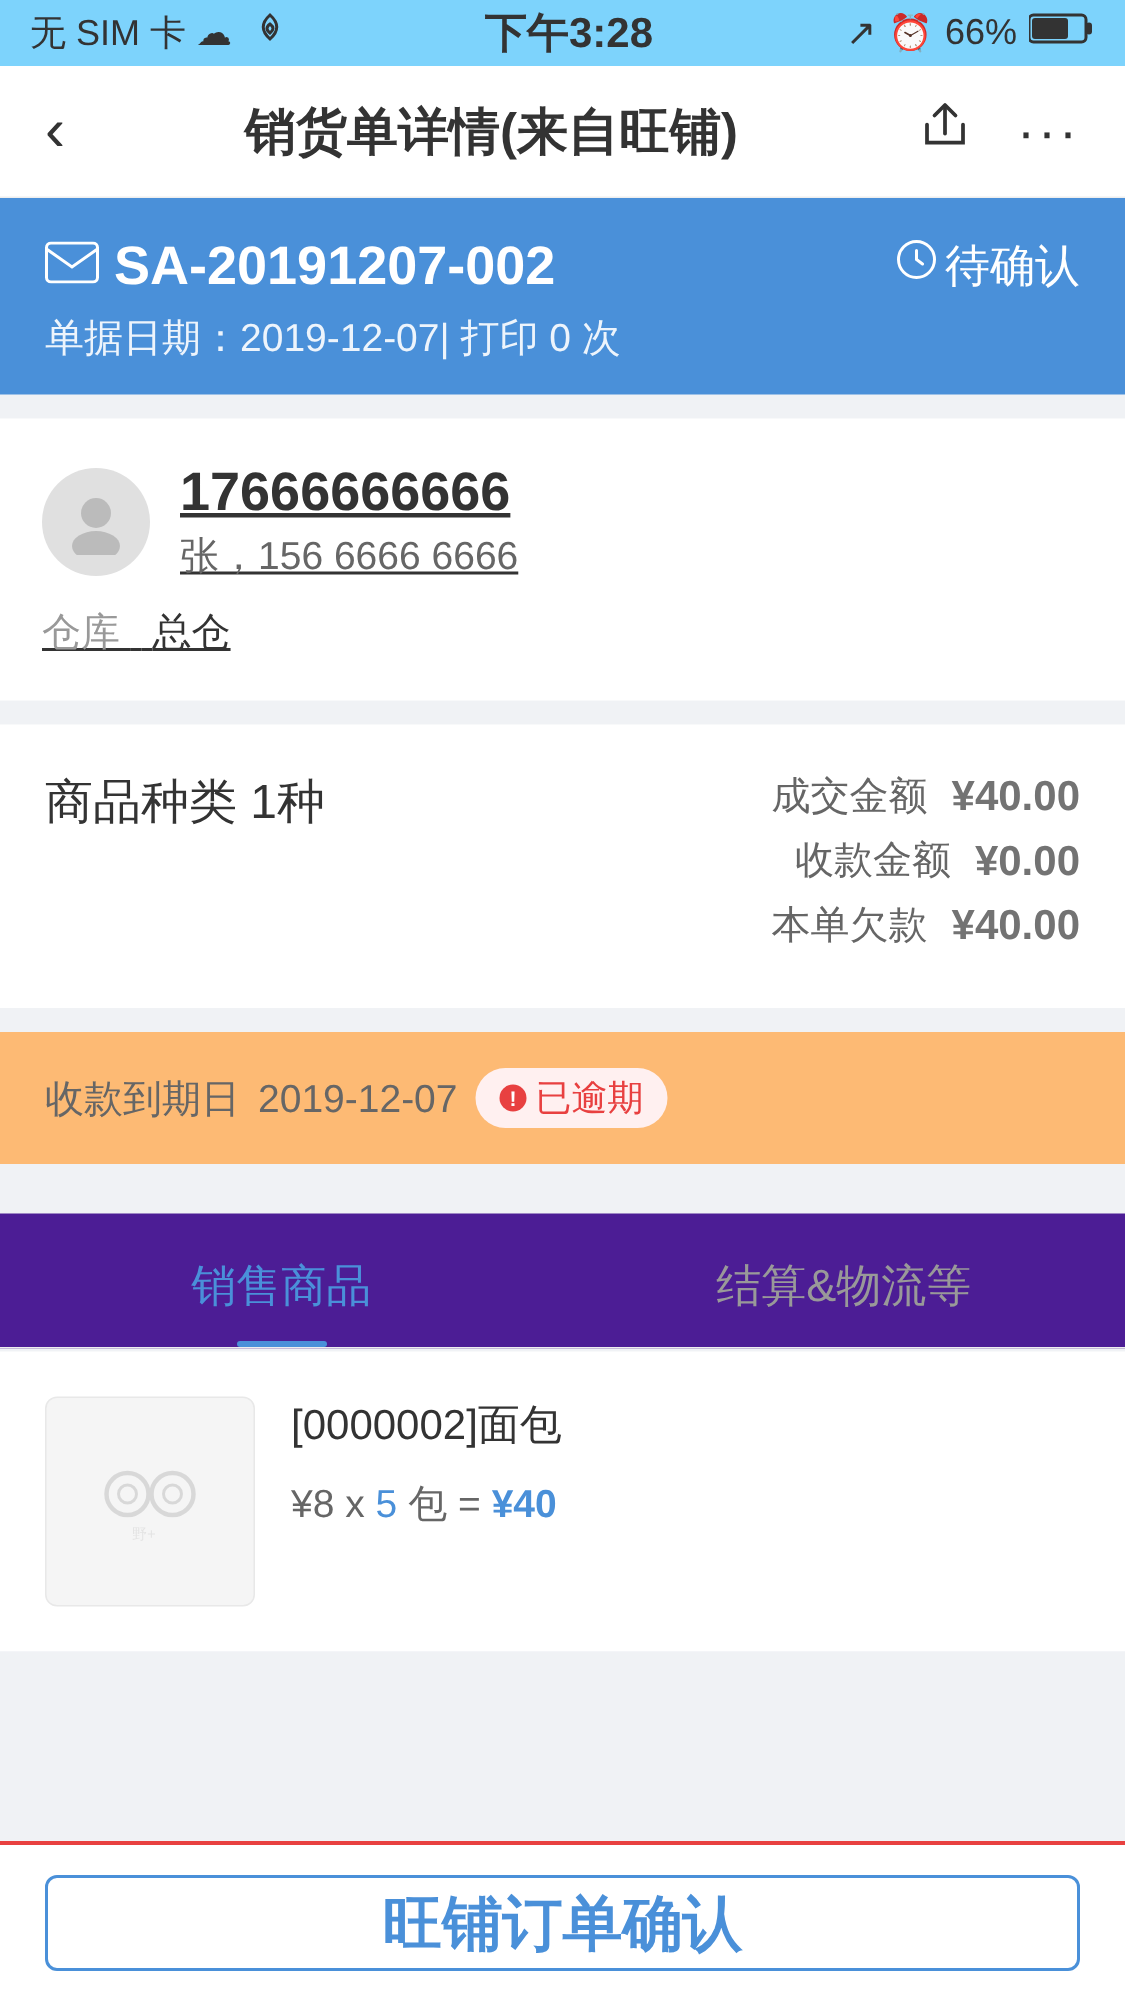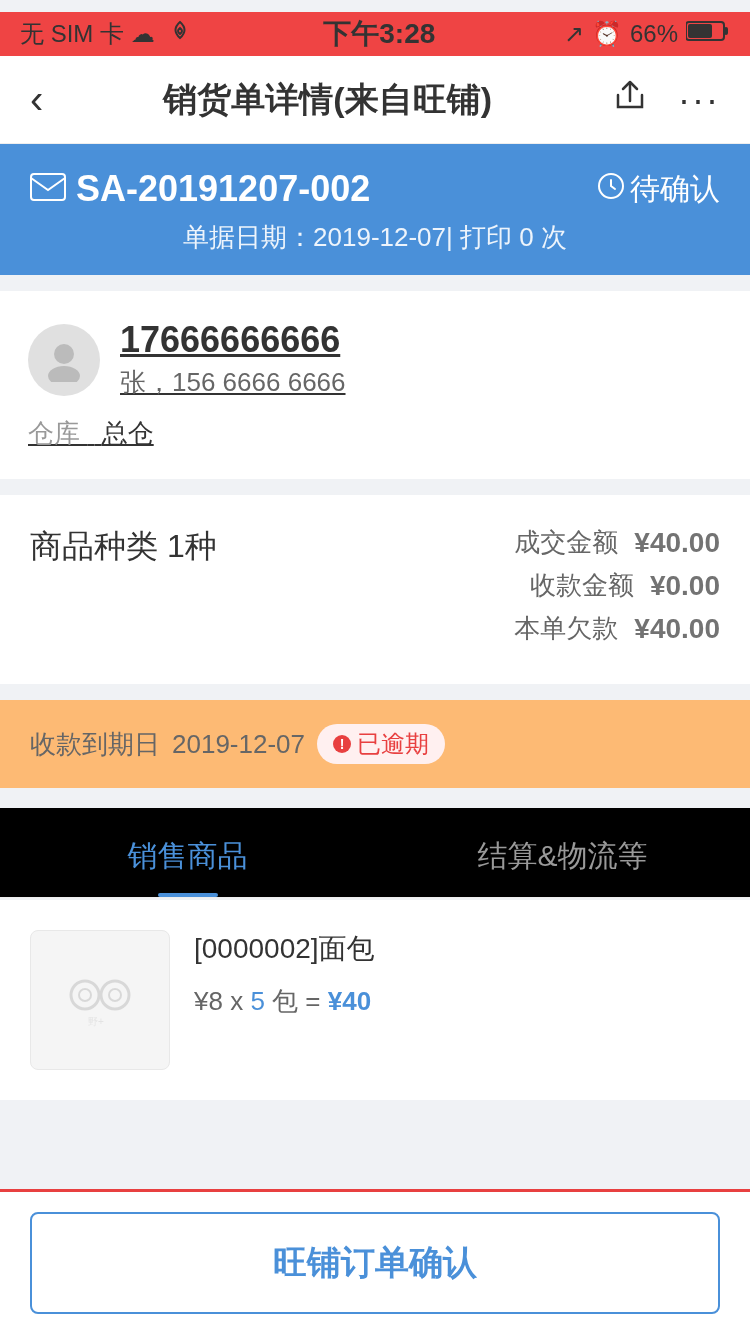--- a/index.html
+++ b/index.html
@@ -11,28 +11,27 @@
       font-family: -apple-system, "PingFang SC", "Helvetica Neue", Arial, sans-serif;
       font-size: 28px;
       color: #333;
       position: relative;
     }
 
     
     .status-bar {
       width: 750px;
       height: 44px;
-      background: #ef4444;
+      background: #7dd3fc;
       display: flex;
       align-items: center;
       justify-content: space-between;
       padding: 0 20px;
       font-size: 24px;
       font-weight: 500;
-      margin-top: 12px;
     }
     .status-left { display: flex; align-items: center; gap: 10px; }
     .status-center { font-size: 28px; font-weight: 700; }
     .status-right { display: flex; align-items: center; gap: 8px; font-size: 24px; }
 
     
     .nav-bar {
       width: 750px;
       height: 88px;
       background: #fff;
@@ -50,21 +49,20 @@
     .nav-actions { display: flex; align-items: center; gap: 30px; }
     .nav-back { font-size: 40px; color: #333; cursor: pointer; }
     .nav-share { font-size: 36px; color: #333; }
     .nav-more { font-size: 36px; color: #333; letter-spacing: 2px; }
 
     
     .order-header {
       background: #4a90d9;
       padding: 24px 30px 20px;
       margin-bottom: 0;
-      text-align: center;
     }
     .order-header-top {
       display: flex;
       align-items: center;
       justify-content: space-between;
       margin-bottom: 10px;
     }
     .order-id {
       font-size: 36px;
       font-weight: 700;
@@ -189,22 +187,22 @@
       display: inline-flex;
       align-items: center;
       justify-content: center;
       color: #fff;
       font-size: 14px;
       font-weight: 700;
     }
 
     
     .tabs {
-      background: #000000;
-      margin-top: 20px;
+      background: #4c1d95;
+      margin-top: 33px;
       display: flex;
       border-bottom: 1px solid #eee;
     }
     .tab {
       flex: 1;
       text-align: center;
       padding: 28px 0 20px;
       font-size: 30px;
       color: #999;
       cursor: pointer;
@@ -274,25 +272,25 @@
       position: fixed;
       bottom: 0;
       left: 0;
       width: 750px;
       background: #fff;
       padding: 20px 30px;
       border-top: 3px solid #e84040;
     }
     .confirm-btn {
       width: 100%;
-      height: 102px;
+      height: 64px;
       border: 2px solid #4a90d9;
       background: #fff;
       color: #4a90d9;
-      font-size: 34px;
+      font-size: 40px;
       font-weight: 600;
       border-radius: 8px;
       cursor: pointer;
       display: flex;
       align-items: center;
       justify-content: center;
     }
   </style>
 </head>
 <body>

